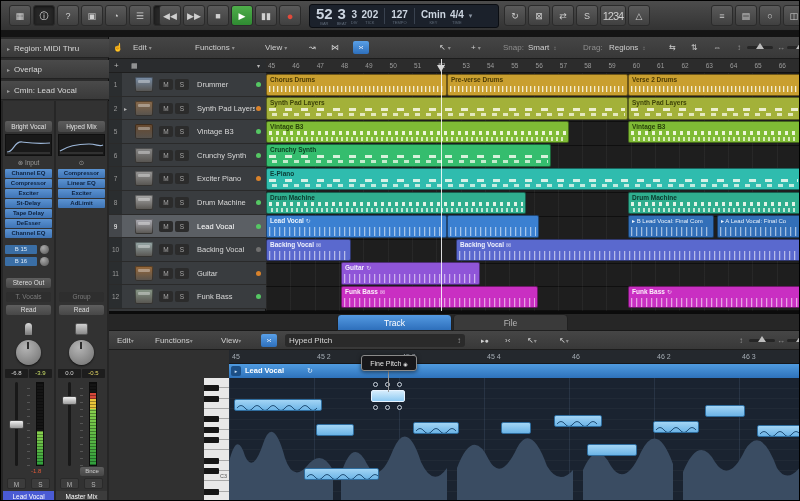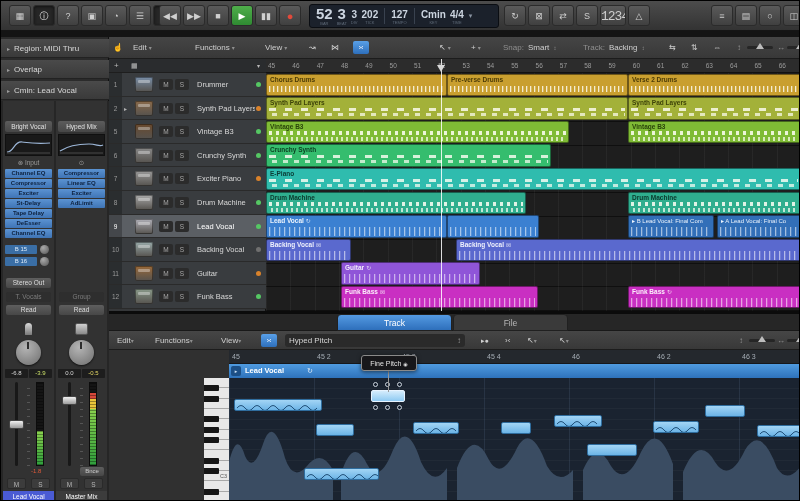--- a/index.html
+++ b/index.html
@@ -5,21 +5,21 @@
   html,body{margin:0;padding:0;background:#0e0e0e;}
   *{box-sizing:border-box;font-family:"Liberation Sans",sans-serif;-webkit-font-smoothing:antialiased;}
   #win{position:relative;width:800px;height:501px;margin:0 auto;background:#1b1b1b;border:1px solid #000;overflow:hidden;}
   
   .topbar{position:absolute;left:0;top:0;width:800px;height:30px;background:linear-gradient(#4c4c4c,#333);border-bottom:1px solid #151515;}
   .tbg{position:absolute;top:4px;height:21px;display:flex;gap:2px;}
   .ib{width:22px;height:21px;line-height:21px;text-align:center;font-size:9px;color:#cfcfcf;background:linear-gradient(#5a5a5a,#404040);border:1px solid #2b2b2b;border-radius:3px;cursor:default;overflow:hidden;}
   .ib.active{background:#262626;color:#e8e8e8;box-shadow:inset 0 1px 3px #111;}
   .ib.play{background:linear-gradient(#4fae4b,#2f8a32);color:#fff;}
   .ib.rec{color:#e24a3b;font-size:11px;}
-  .ib.wide{width:26px;font-size:13px;letter-spacing:-1px;font-family:Liberation Mono, monospace;}
+  .ib.wide{width:26px;font-size:11px;letter-spacing:-1px;}
   .lcd{position:absolute;left:308px;top:3px;width:190px;height:24px;background:#1b212b;border:1px solid #0a0d12;border-radius:3px;display:flex;align-items:center;padding:0 4px;color:#ccd5e0;}
   .lcd .seg{display:flex;flex-direction:column;align-items:center;margin:0 2px;line-height:1;}
   .lcd .big{font-size:15px;font-weight:bold;}
   .lcd .med{font-size:10px;font-weight:bold;padding-top:3px;}
   .lcd .lab{font-size:4px;color:#5f6a78;margin-top:1px;}
   .lcd .divd{width:1px;height:16px;background:#39424f;margin:0 4px;}
   .lcd .chev{color:#8a94a2;font-size:7px;margin-left:3px;}
   
   .topgap{position:absolute;left:0;top:30px;width:800px;height:6px;background:#141414;}
   
@@ -325,22 +325,22 @@
     <span class="mi" style="left:24px"><span>Edit</span><span class="chev">▾</span></span>
     <span class="mi" style="left:86px"><span>Functions</span><span class="chev">▾</span></span>
     <span class="mi" style="left:156px"><span>View</span><span class="chev">▾</span></span>
     <span class="mi" style="left:200px">↝</span>
     <span class="mi" style="left:222px">⋈</span>
     <span class="mi" style="left:244px;top:4px;line-height:13px"><span class="flexbox">›‹</span></span>
     <span class="mi" style="left:330px"><span>↖</span><span class="chev">▾</span></span>
     <span class="mi" style="left:362px"><span>+</span><span class="chev">▾</span></span>
     <span class="mi dimtx" style="left:394px">Snap:</span>
     <span class="mi" style="left:419px"><span>Smart</span> <span class="chev">↕</span></span>
-    <span class="mi dimtx" style="left:474px">Track:</span>
-    <span class="mi" style="left:500px"><span>Backing</span> <span class="chev">↕</span></span>
+    <span class="mi dimtx" style="left:474px">Drag:</span>
+    <span class="mi" style="left:500px"><span>Regions</span> <span class="chev">↕</span></span>
     <span class="mi" style="left:560px">⇆</span>
     <span class="mi" style="left:582px">⇅</span>
     <span class="mi" style="left:604px">⇔</span>
     <span class="mi dimtx" style="left:628px">↕</span>
     <span class="mini-slider" style="left:638px"></span>
     <span class="mi dimtx" style="left:668px">↔</span>
     <span class="mini-slider" style="left:678px"></span>
   </div>
 
   <div id="headers">

